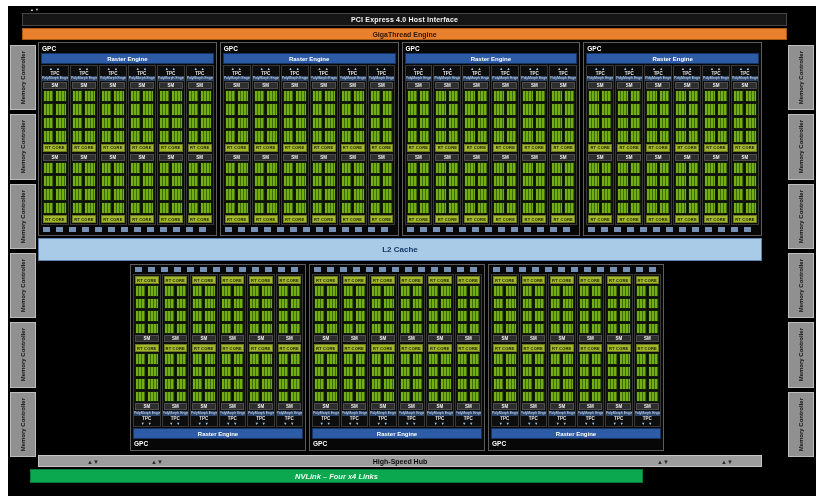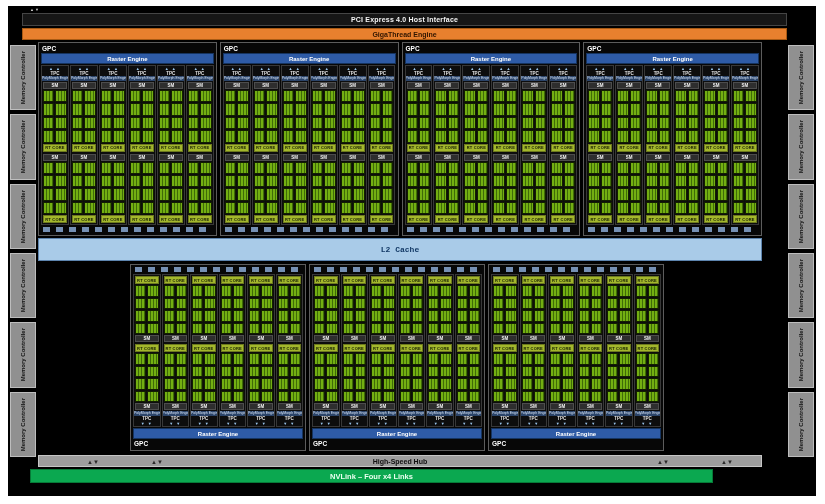--- a/index.html
+++ b/index.html
@@ -54,26 +54,26 @@
   .core-cell{background:repeating-linear-gradient(90deg,var(--coreA) 0 2px,var(--coreB) 2px 3px);
              border:1px solid #131f00;box-sizing:border-box;}
   .rt{flex:0 0 8px;background:var(--rt);border:1px solid #6d7a1e;color:#141c00;font-size:4px;
       font-weight:bold;display:flex;align-items:center;justify-content:center;box-sizing:border-box;
       letter-spacing:.2px;white-space:nowrap;}
   .dashes{flex:0 0 5px;margin:2px 2px 1px;
           background:repeating-linear-gradient(90deg,var(--dash) 0 7px,transparent 7px 13px);}
   .gpc.mirror .dashes{margin:1px 2px 2px;}
 
   .l2{left:30px;top:232px;width:724px;height:23px;background:var(--l2);border:1px solid #5d84ae;
-      color:#143a66;font-size:8px;font-family:Liberation Mono, monospace;}
+      color:#143a66;font-size:8px;}
   .hub{left:30px;top:449px;width:724px;height:12px;background:#9d9d9d;border:1px solid #c6c6c6;
        color:#101010;font-size:7px;}
   .hub-arrows{position:absolute;top:1px;font-size:6px;color:#2a2a2a;line-height:10px;}
-  .nvlink{left:22px;top:463px;width:683px;height:14px;background:var(--nv);border:1px solid #067a37;
-          color:#eafff0;font-size:7.5px;}
+  .nvlink{left:22px;top:463px;width:613px;height:14px;background:var(--nv);border:1px solid #067a37;
+          color:#eafff0;font-size:7.5px;font-style:italic;}
 </style>
 </head>
 <body>
 
 <div class="page">
   <div class="diagram">
 
     <span class="pci-arrows">▲▼</span>
 
     <div class="hbar pci">PCI Express 4.0 Host Interface</div>

